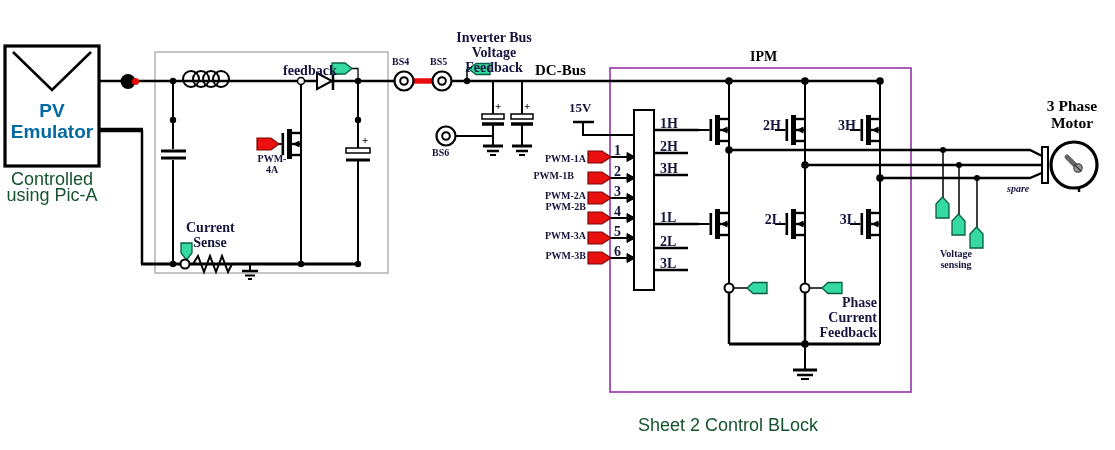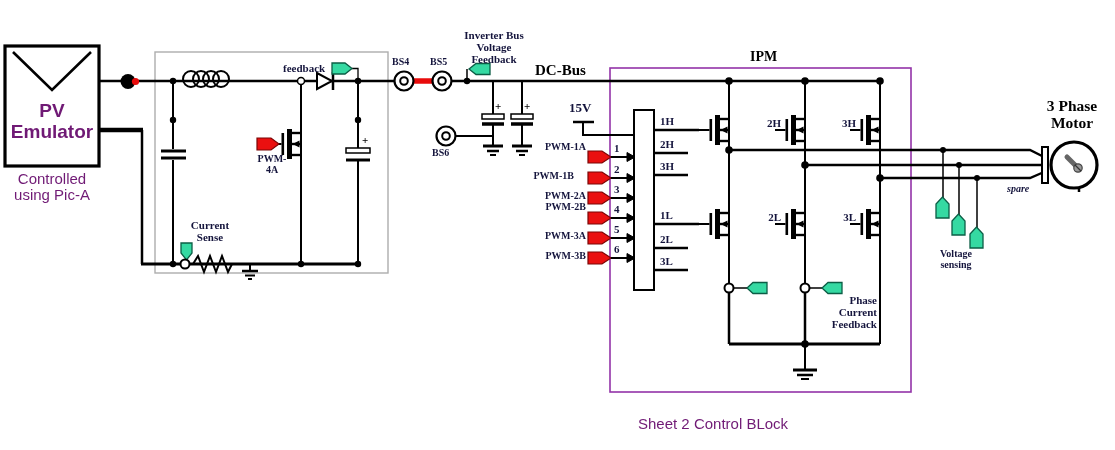--- a/index.html
+++ b/index.html
@@ -3,28 +3,28 @@
 <meta charset="utf-8">
 <style>
   html,body{margin:0;padding:0;background:#fff;}
   .stage{position:relative;width:1115px;height:450px;background:#ffffff;overflow:hidden;
          font-family:"Liberation Serif",serif;}
   .stage svg{position:absolute;left:0;top:0;}
   .lbl{position:absolute;font-family:"Liberation Serif",serif;font-weight:700;color:#14143c;
        white-space:nowrap;line-height:1.08;}
   .ctr{text-align:center;}
   .rgt{text-align:right;}
-  .s9{font-size:11px;}
+  .s9{font-size:14px;}
   .s10{font-size:10px;}
   .s11{font-size:13px;}
   .s14{font-size:14px;color:#000;}
   .s17{font-size:15px;color:#000;}
   .s16{font-size:15.5px;color:#000;}
-  .sans{font-family:"Liberation Sans",sans-serif;font-weight:400;color:#701a75;font-size:15px;}
-  .pvname{font-family:"Liberation Sans",sans-serif;font-weight:700;color:#701a75;font-size:19px;line-height:1.12;}
+  .sans{font-family:"Liberation Sans",sans-serif;font-weight:400;color:#14532d;font-size:18px;}
+  .pvname{font-family:"Liberation Sans",sans-serif;font-weight:700;color:#0369a1;font-size:19px;line-height:1.12;}
   .ital{font-style:italic;}
   .plus{font-size:11px;font-weight:700;color:#000;}
 </style>
 </head>
 <body>
 
 <div class="stage">
 
 <svg width="1115" height="450" viewBox="0 0 1115 450">
   <defs>
@@ -271,21 +271,21 @@
       <div>Voltage</div>
       <div>Feedback</div>
 </div>
 <div class="lbl s17" style="left:535px;top:62px;">DC-Bus</div>
 <div class="lbl plus" style="left:495px;top:101px;">+</div>
 <div class="lbl plus" style="left:524px;top:101px;">+</div>
 
 <div class="lbl s14" style="left:750px;top:49px;">IPM</div>
 <div class="lbl s11" style="left:569px;top:101px;">15V</div>
 
-<div class="lbl s10 rgt" style="left:528px;top:142px;width:58px;">PWM-1A</div>
+<div class="lbl s10 rgt" style="left:528px;top:154px;width:58px;">PWM-1A</div>
 <div class="lbl s10 rgt" style="left:516px;top:171px;width:58px;">PWM-1B</div>
 <div class="lbl s10 rgt" style="left:528px;top:191px;width:58px;">PWM-2A</div>
 <div class="lbl s10 rgt" style="left:528px;top:202px;width:58px;">PWM-2B</div>
 <div class="lbl s10 rgt" style="left:528px;top:231px;width:58px;">PWM-3A</div>
 <div class="lbl s10 rgt" style="left:528px;top:251px;width:58px;">PWM-3B</div>
 
 <div class="lbl s9" style="left:614px;top:143px;">1</div>
 <div class="lbl s9" style="left:614px;top:164px;">2</div>
 <div class="lbl s9" style="left:614px;top:184px;">3</div>
 <div class="lbl s9" style="left:614px;top:204px;">4</div>

